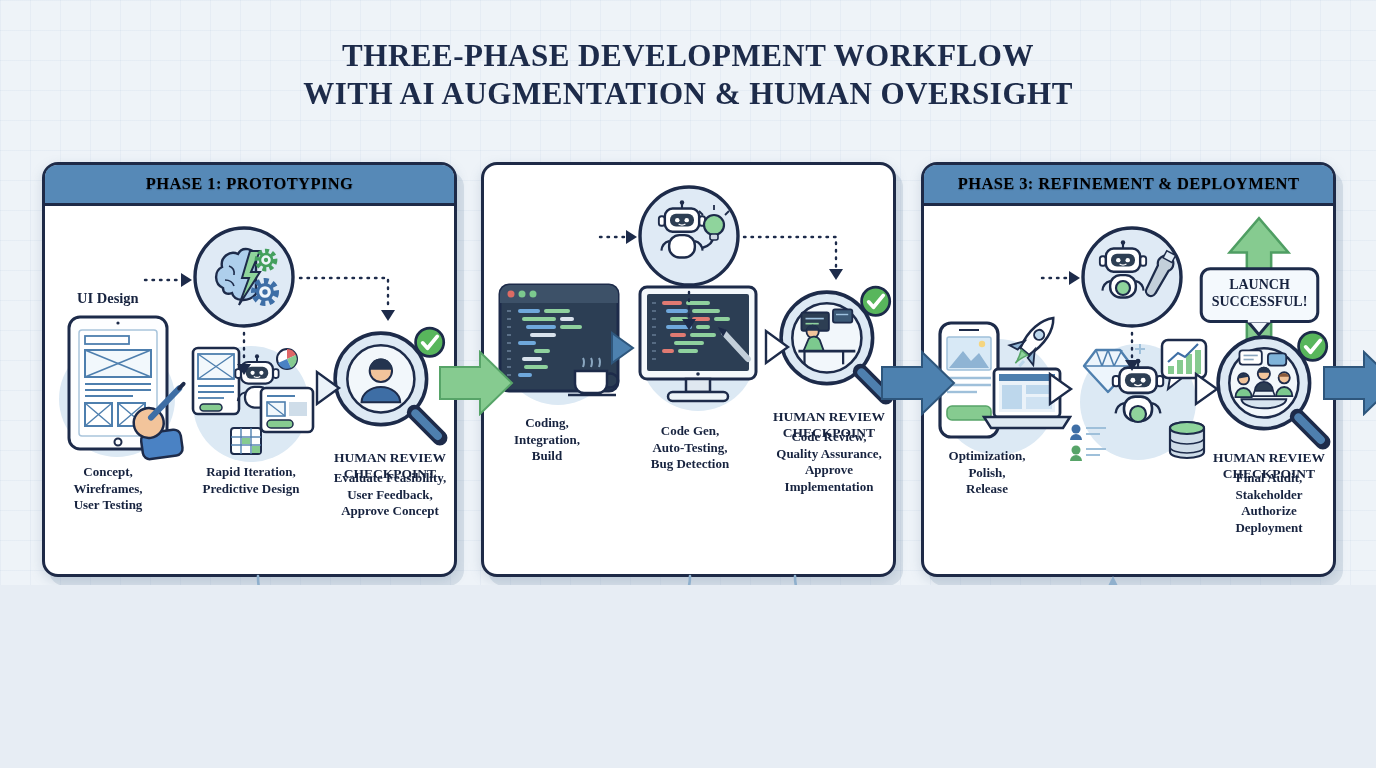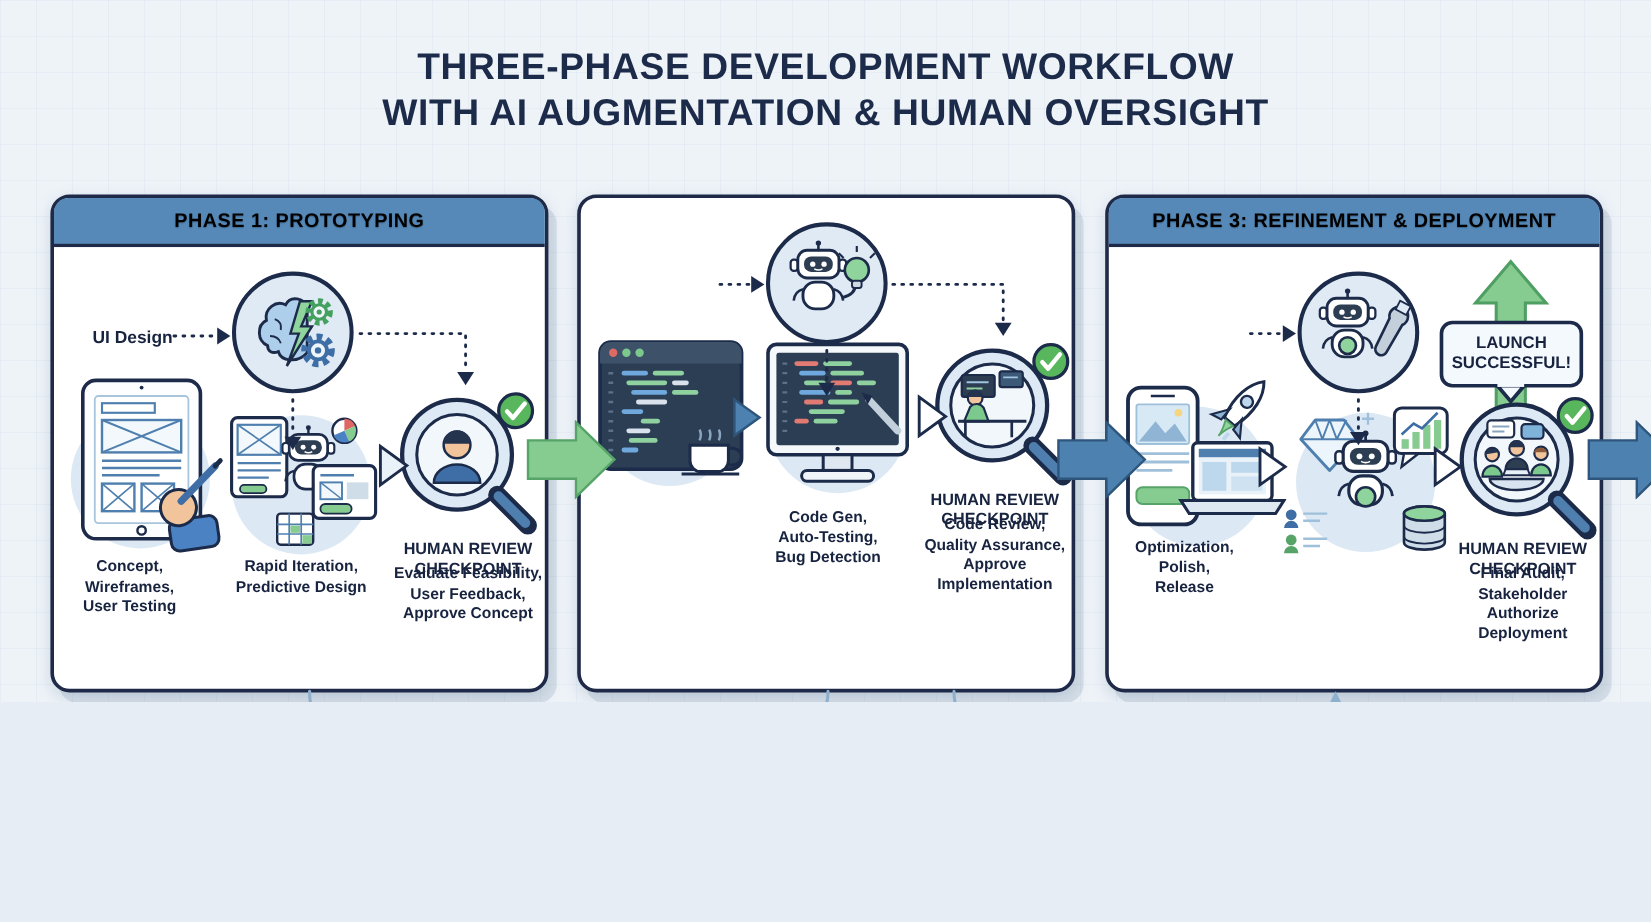--- a/index.html
+++ b/index.html
@@ -2,21 +2,21 @@
 <html><head>
 <meta charset="utf-8">
 <style>
   html,body{margin:0;padding:0;}
   body{font-family:"Liberation Sans",sans-serif;background:#e7edf4;}
   #canvas{position:relative;width:1376px;height:585px;overflow:hidden;
     background-color:#eef3f8;
     background-image:
       linear-gradient(rgba(140,170,200,0.09) 1px, transparent 1px),
       linear-gradient(90deg, rgba(140,170,200,0.09) 1px, transparent 1px);
-    background-size:30px 30px;}
+    background-size:30px 30px;font-family:Liberation Serif, serif;}
   .title{position:absolute;left:0;right:0;text-align:center;color:#1d2b4a;font-weight:800;
     font-size:31px;letter-spacing:.5px;line-height:1.16;}
   .title-l1{top:38px;}
   .title-l2{top:76px;}
   .panel{position:absolute;top:162px;width:409px;height:409px;background:#fff;
     border:3px solid #1e2a47;border-radius:16px;
     box-shadow:7px 9px 0 rgba(90,120,150,0.16), 0 4px 12px rgba(90,120,150,0.22);}
   .panel-header{height:38px;background:#5689b7;border-bottom:3px solid #1e2a47;
     border-radius:12px 12px 0 0;display:flex;align-items:center;justify-content:center;
     color:#000000;font-weight:700;font-size:16.5px;letter-spacing:.4px;
@@ -72,21 +72,21 @@
       </symbol>
     </defs>
   </svg>
 
   <div class="title title-l1">THREE-PHASE DEVELOPMENT WORKFLOW</div>
   <div class="title title-l2">WITH AI AUGMENTATION &amp; HUMAN OVERSIGHT</div>
 
   <div class="panel" style="left:42px;">
     <div class="panel-header">PHASE 1: PROTOTYPING</div>
     <div class="panel-body">
-      <div class="annotation" style="left:32px;top:68px;">UI Design</div>
+      <div class="annotation" style="left:32px;top:84px;">UI Design</div>
 
       <svg class="abs" style="left:8px;top:103px;" width="140" height="155" viewBox="0 0 140 155">
         <circle cx="64" cy="90" r="58" fill="#dce9f4"></circle>
         <rect x="16" y="8" width="98" height="132" rx="11" fill="#fdfeff" stroke="#1d2b4a" stroke-width="3"></rect>
         <circle cx="65" cy="14" r="1.6" fill="#1d2b4a"></circle>
         <rect x="26" y="21" width="78" height="106" rx="3" fill="#fff" stroke="#a9c5dc" stroke-width="1.5"></rect>
         <rect x="32" y="27" width="44" height="8" fill="none" stroke="#4e7fae" stroke-width="1.8"></rect>
         <rect x="32" y="41" width="66" height="27" fill="#f2f8fc" stroke="#4e7fae" stroke-width="2"></rect>
         <line x1="32" y1="41" x2="98" y2="68" stroke="#4e7fae" stroke-width="1.6"></line>
         <line x1="98" y1="41" x2="32" y2="68" stroke="#4e7fae" stroke-width="1.6"></line>
@@ -303,20 +303,23 @@
           <path d="M260,72 H352 V102"></path>
         </g>
         <g fill="#1d2b4a">
           <polygon points="142,65 142,79 153,72"></polygon>
           <polygon points="198,154 212,154 205,165"></polygon>
           <polygon points="345,104 359,104 352,115"></polygon>
         </g>
         <polygon points="128,168 128,198 149,183" fill="#4d81af" stroke="#2e567c" stroke-width="2"></polygon>
         <polygon points="282,166 282,198 304,182" fill="#fff" stroke="#1d2b4a" stroke-width="2.4"></polygon>
       </svg>
+      <div class="caption c1" style="top:250px;">Coding,
+Integration,
+Build</div>
       <div class="caption c2">Code Gen,
 Auto-Testing,
 Bug Detection</div>
       <div class="cp-title">HUMAN REVIEW
 CHECKPOINT</div>
       <div class="caption c3">Code Review,
 Quality Assurance,
 Approve
 Implementation</div>
     </div>

